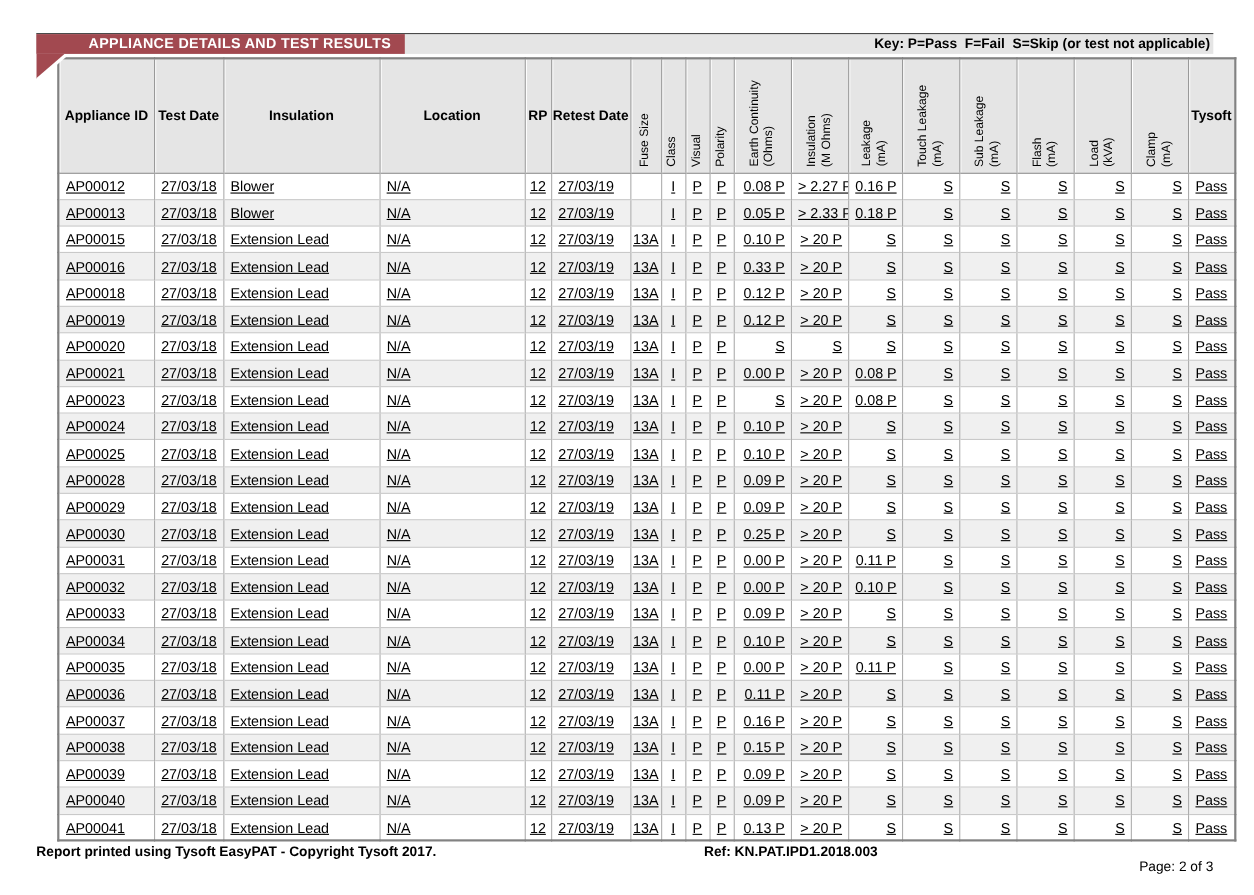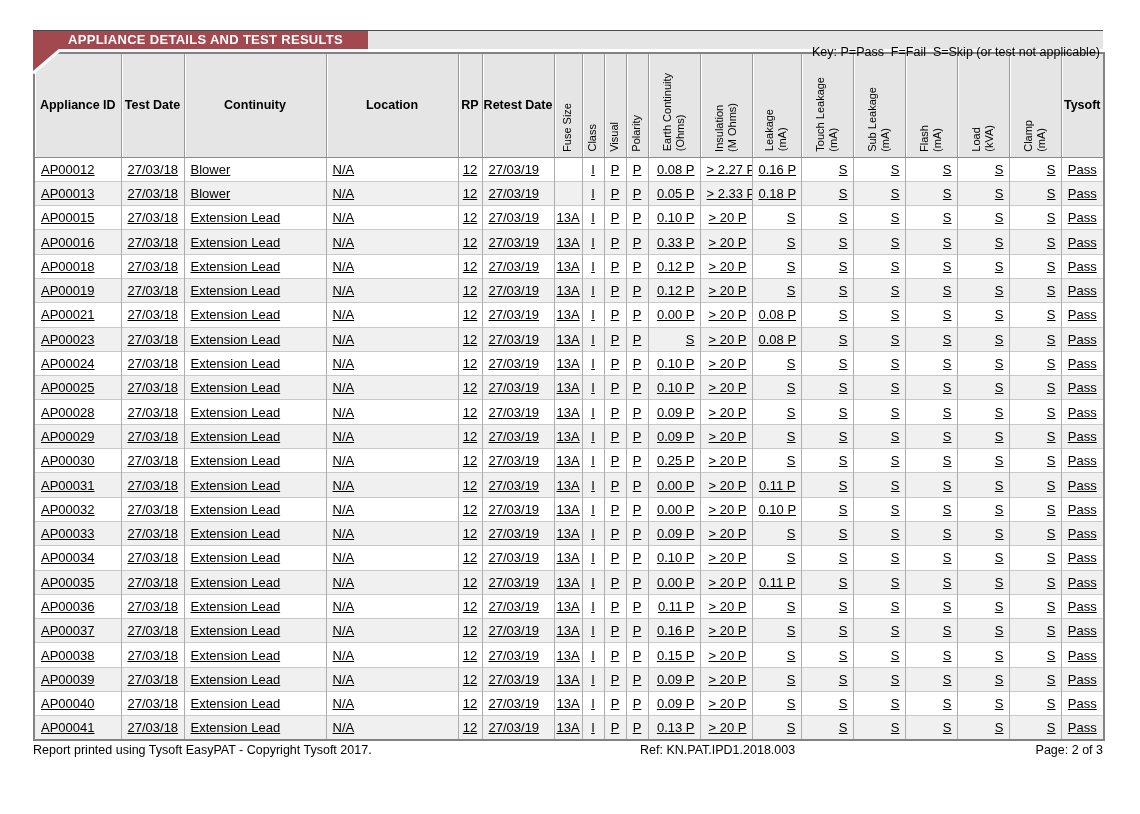--- a/index.html
+++ b/index.html
@@ -18,34 +18,35 @@
     position: relative; height: 19px;
     background: #e5e5e5;
     border-top: 1px solid #4a4a4a;
   }
   .banner {
     position: absolute; left: 0; top: 0; bottom: 0; width: 335px;
     color: #ffffff; font-weight: bold; font-size: 13px; line-height: 18px;
     padding-left: 35px; letter-spacing: 0.3px;
   }
   .key {
-    position: absolute; right: 3px; top: 12px;
-    font-weight: normal; font-size: 12.5px; line-height: 19px;
+    position: absolute; right: 3px; top: 0;
+    font-weight: bold; font-size: 12.5px; line-height: 19px;
     white-space: pre;
     padding-left: 16px;
   }
   .fold { position: absolute; left: 0; top: 19px; z-index: 5; }
 
   
   table.results {
     margin-top: 3px;
     width: 1070px;
     border-collapse: collapse;
     table-layout: fixed;
     border: 2px solid #828282;
+    margin-left: 19px;
   }
   thead th {
     height: 104px;
     background: #e5e5e5;
     border-left: 1px solid #999;
     border-bottom: 1px solid #8a8a8a;
     box-shadow: inset 1px 0 0 #fff;
     font-size: 12.5px; font-weight: bold;
     text-align: center; vertical-align: middle;
     padding: 0; overflow: hidden;
@@ -68,31 +69,31 @@
     padding: 0 6px;
     white-space: nowrap; overflow: hidden;
   }
   tbody tr:first-child td { border-top: none; }
   td.l { text-align: left; }
   td.c { text-align: center; padding: 0 2px; }
   td.r { text-align: right; padding-right: 5px; }
 
   
   .footer { position: relative; height: 16px; margin-top: 2px; font-size: 12.5px; }
-  .footer .f-left  { position: absolute; left: 0; top: 0; }
-  .footer .f-ref   { position: absolute; left: 607px; top: 0; }
-  .footer .f-page  { position: absolute; right: 0; top: 0; }
+  .footer .f-left  { position: absolute; left: 0; top: 0; font-weight: bold; }
+  .footer .f-ref   { position: absolute; left: 607px; top: 0; font-weight: bold; }
+  .footer .f-page  { position: absolute; right: 0; top: 14px; }
 </style>
 </head>
 <body>
 
 <div class="page">
 
   <div class="strip">
-    <div class="banner" style="background: rgb(162, 73, 80);">
+    <div class="banner" style="background: rgb(162, 73, 80); text-align: center;">
       <span>APPLIANCE DETAILS AND TEST RESULTS</span>
     </div>
     <div class="key">Key: P=Pass  F=Fail  S=Skip (or test not applicable)</div>
   </div>
 
   <svg class="fold" width="32" height="27">
     <polygon id="fold-poly" points="0,0 27,0 0,23" fill="#a24950"></polygon>
     <line x1="28" y1="0" x2="0" y2="24" stroke="#ffffff" stroke-width="3"></line>
   </svg>
 
@@ -115,21 +116,21 @@
         <col style="width: 52px;">
         <col style="width: 52px;">
         <col style="width: 52px;">
         <col style="width: 52px;">
         <col style="width: 43px;">
       </colgroup>
     <thead>
       <tr id="header-row">
           <th>Appliance ID</th>
           <th>Test Date</th>
-          <th>Continuity</th>
+          <th>Insulation</th>
           <th>Location</th>
           <th>RP</th>
           <th>Retest Date</th>
           <th class="v">
             <div class="vlabel">Fuse Size</div>
           </th>
           <th class="v">
             <div class="vlabel">Class</div>
           </th>
           <th class="v">
@@ -285,20 +286,41 @@
           <td class="l">Extension Lead</td>
           <td class="l">N/A</td>
           <td class="c">12</td>
           <td class="l">27/03/19</td>
           <td class="c">13A</td>
           <td class="c">I</td>
           <td class="c">P</td>
           <td class="c">P</td>
           <td class="r">0.12 P</td>
           <td class="r">&gt; 20 P</td>
+          <td class="r">S</td>
+          <td class="r">S</td>
+          <td class="r">S</td>
+          <td class="r">S</td>
+          <td class="r">S</td>
+          <td class="r">S</td>
+          <td class="c">Pass</td>
+        </tr>
+        <tr>
+          <td class="l">AP00020</td>
+          <td class="l">27/03/18</td>
+          <td class="l">Extension Lead</td>
+          <td class="l">N/A</td>
+          <td class="c">12</td>
+          <td class="l">27/03/19</td>
+          <td class="c">13A</td>
+          <td class="c">I</td>
+          <td class="c">P</td>
+          <td class="c">P</td>
+          <td class="r">S</td>
+          <td class="r">S</td>
           <td class="r">S</td>
           <td class="r">S</td>
           <td class="r">S</td>
           <td class="r">S</td>
           <td class="r">S</td>
           <td class="r">S</td>
           <td class="c">Pass</td>
         </tr>
         <tr>
           <td class="l">AP00021</td>

